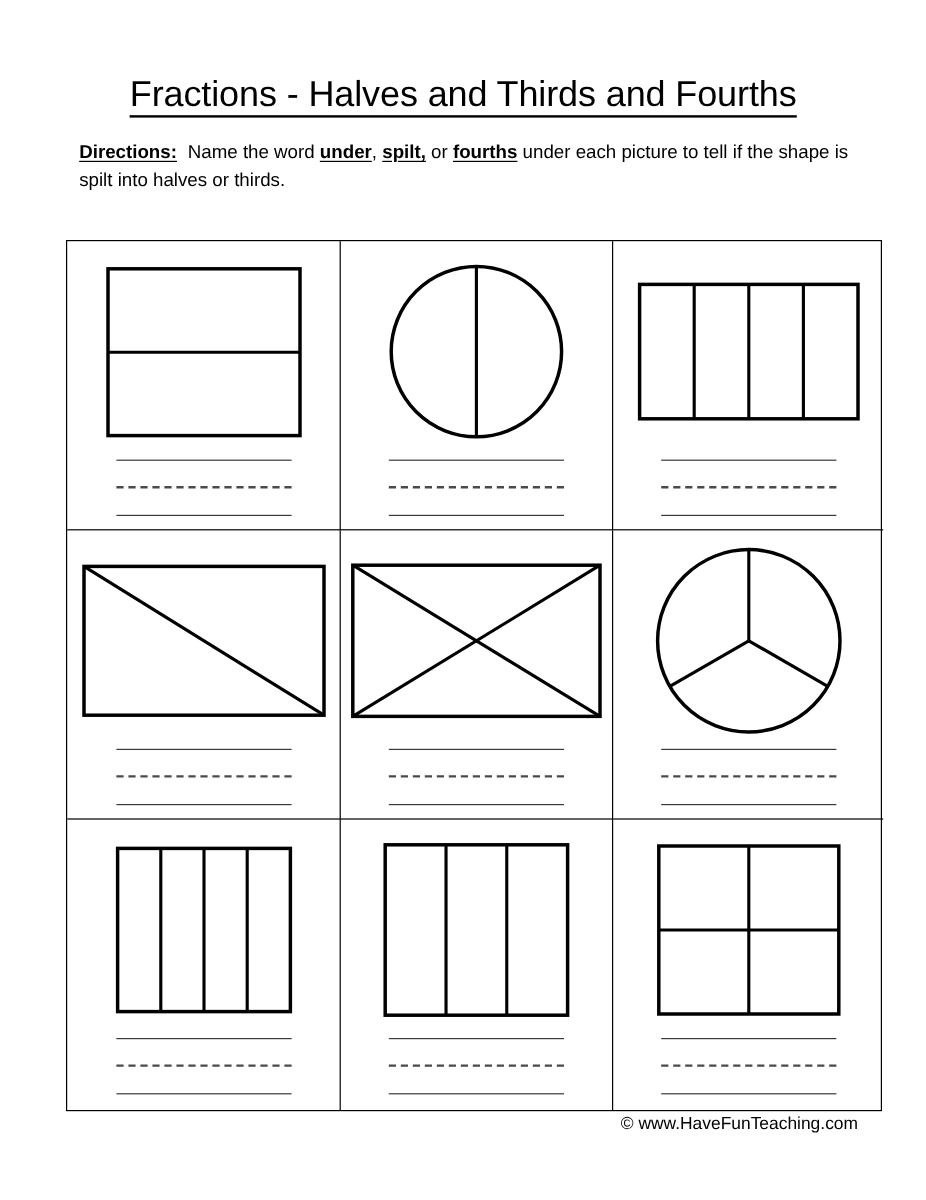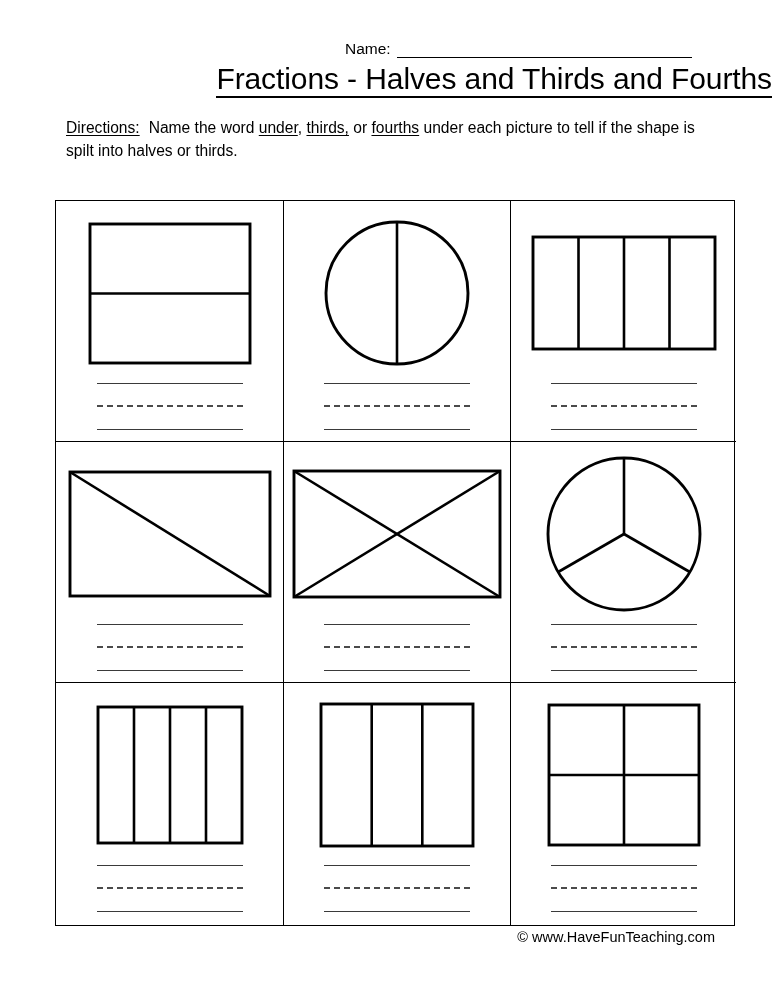--- a/index.html
+++ b/index.html
@@ -41,42 +41,42 @@
     border-bottom: 1.6px solid #000;
     height: 17px;
   }
 
   
   .title {
     position: absolute;
     left: 0;
     right: 0;
     top: 62px;
-    text-align: right;
+    text-align: center;
     font-size: 30px;
     line-height: 1.12;
     font-weight: 400;
     letter-spacing: -0.1px;
   }
   .title span {
     border-bottom: 2.2px solid #000;
     padding-bottom: 1px;
   }
 
   
   .directions {
     position: absolute;
     left: 66px;
     top: 116px;
     width: 646px;
     font-size: 15.6px;
     line-height: 1.48;
   }
   .directions b {
-    font-weight: normal;
+    font-weight: bold;
     text-decoration: underline;
     text-underline-offset: 2px;
   }
   .dir-gap { letter-spacing: 0.3em; }
 
   
   .grid {
     position: absolute;
     left: 55px;
     top: 200px;
@@ -147,31 +147,27 @@
     top: 929px;
     font-size: 14.5px;
     white-space: nowrap;
   }
 </style>
 </head>
 <body>
 
 <div class="page">
 
-  <div class="name-row">
-    <div class="name-label">Name:</div>
-    <div class="name-blank"></div>
-  </div>
 
   <div class="title">
     <span>Fractions - Halves and Thirds and Fourths</span>
   </div>
 
   <div class="directions">
-    <b>Directions:</b><span class="dir-gap"> </span><span>Name the word </span><b>under</b><span>, </span><b>thirds,</b><span> or </span><b>fourths</b><span> under each picture to tell if the shape is spilt into halves or thirds.</span>
+    <b>Directions:</b><span class="dir-gap"> </span><span>Name the word </span><b>under</b><span>, </span><b>spilt,</b><span> or </span><b>fourths</b><span> under each picture to tell if the shape is spilt into halves or thirds.</span>
   </div>
 
   <div class="grid">
 
     <div class="cell">
       <div class="shape-area">
         <svg width="164" height="143" viewBox="0 0 164 143">
           <rect class="outline" x="2" y="2" width="160" height="139"></rect>
           <line class="stroke" x1="2" y1="71.5" x2="162" y2="71.5"></line>
         </svg>

